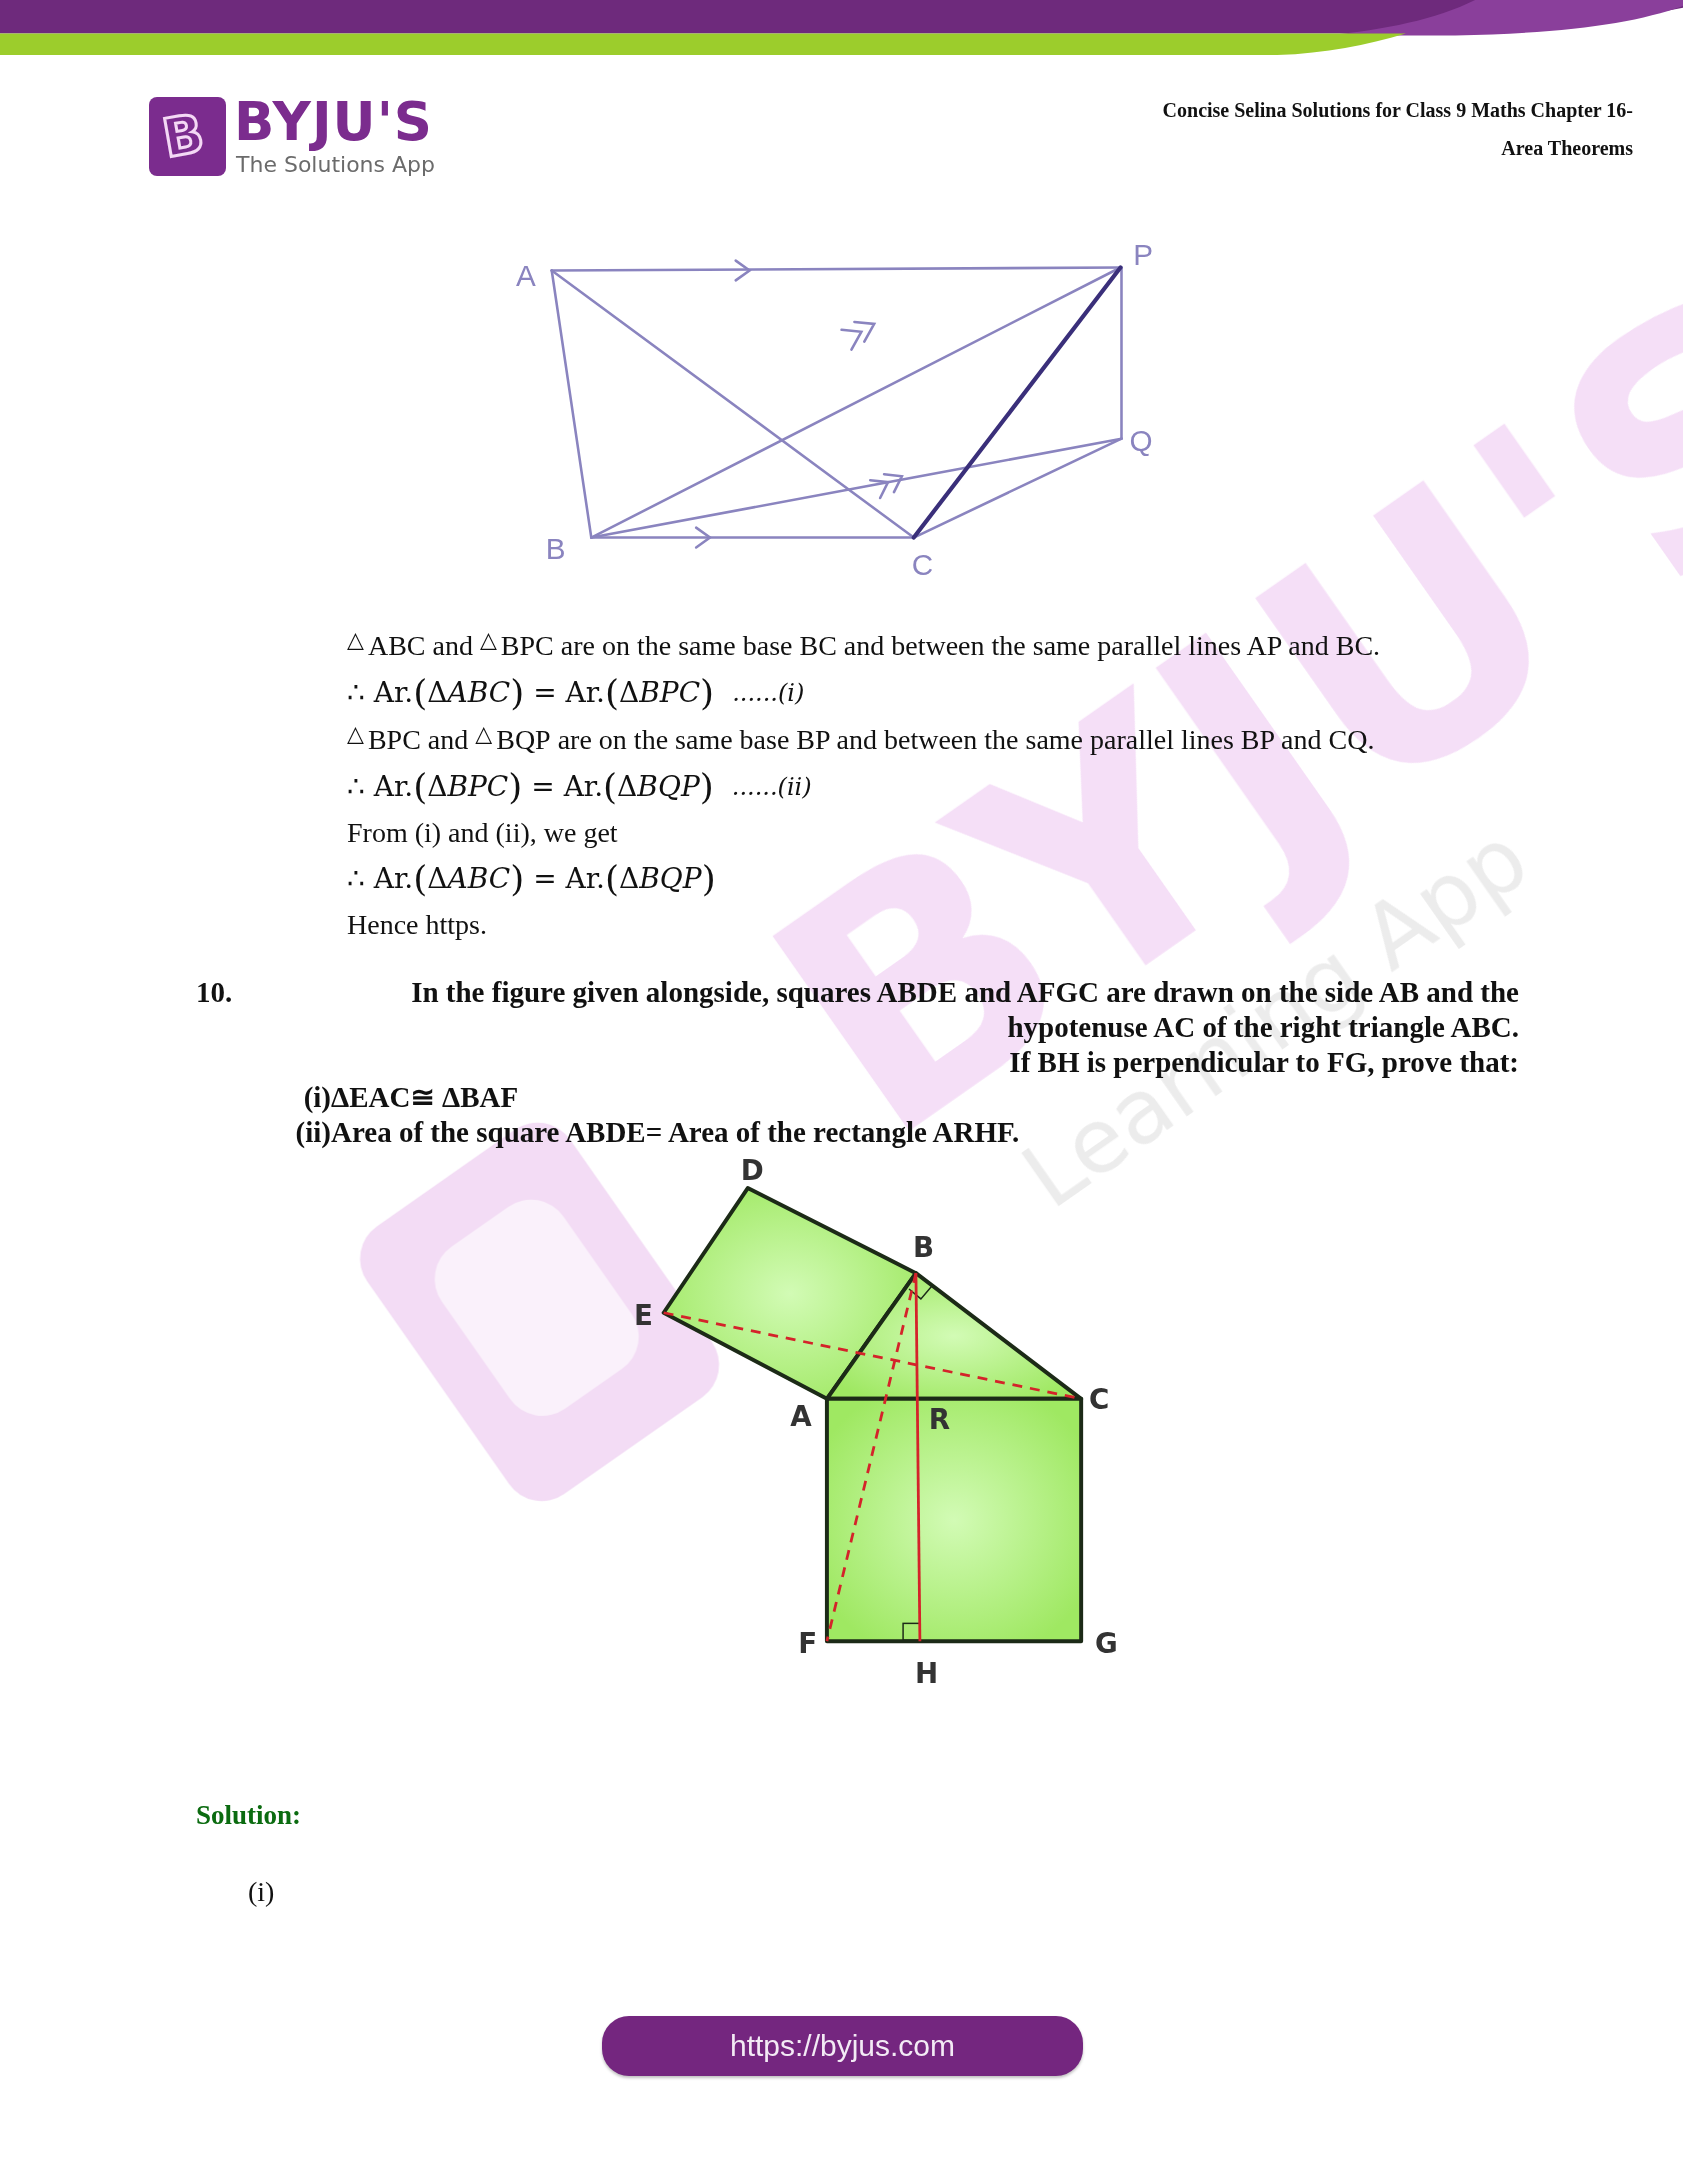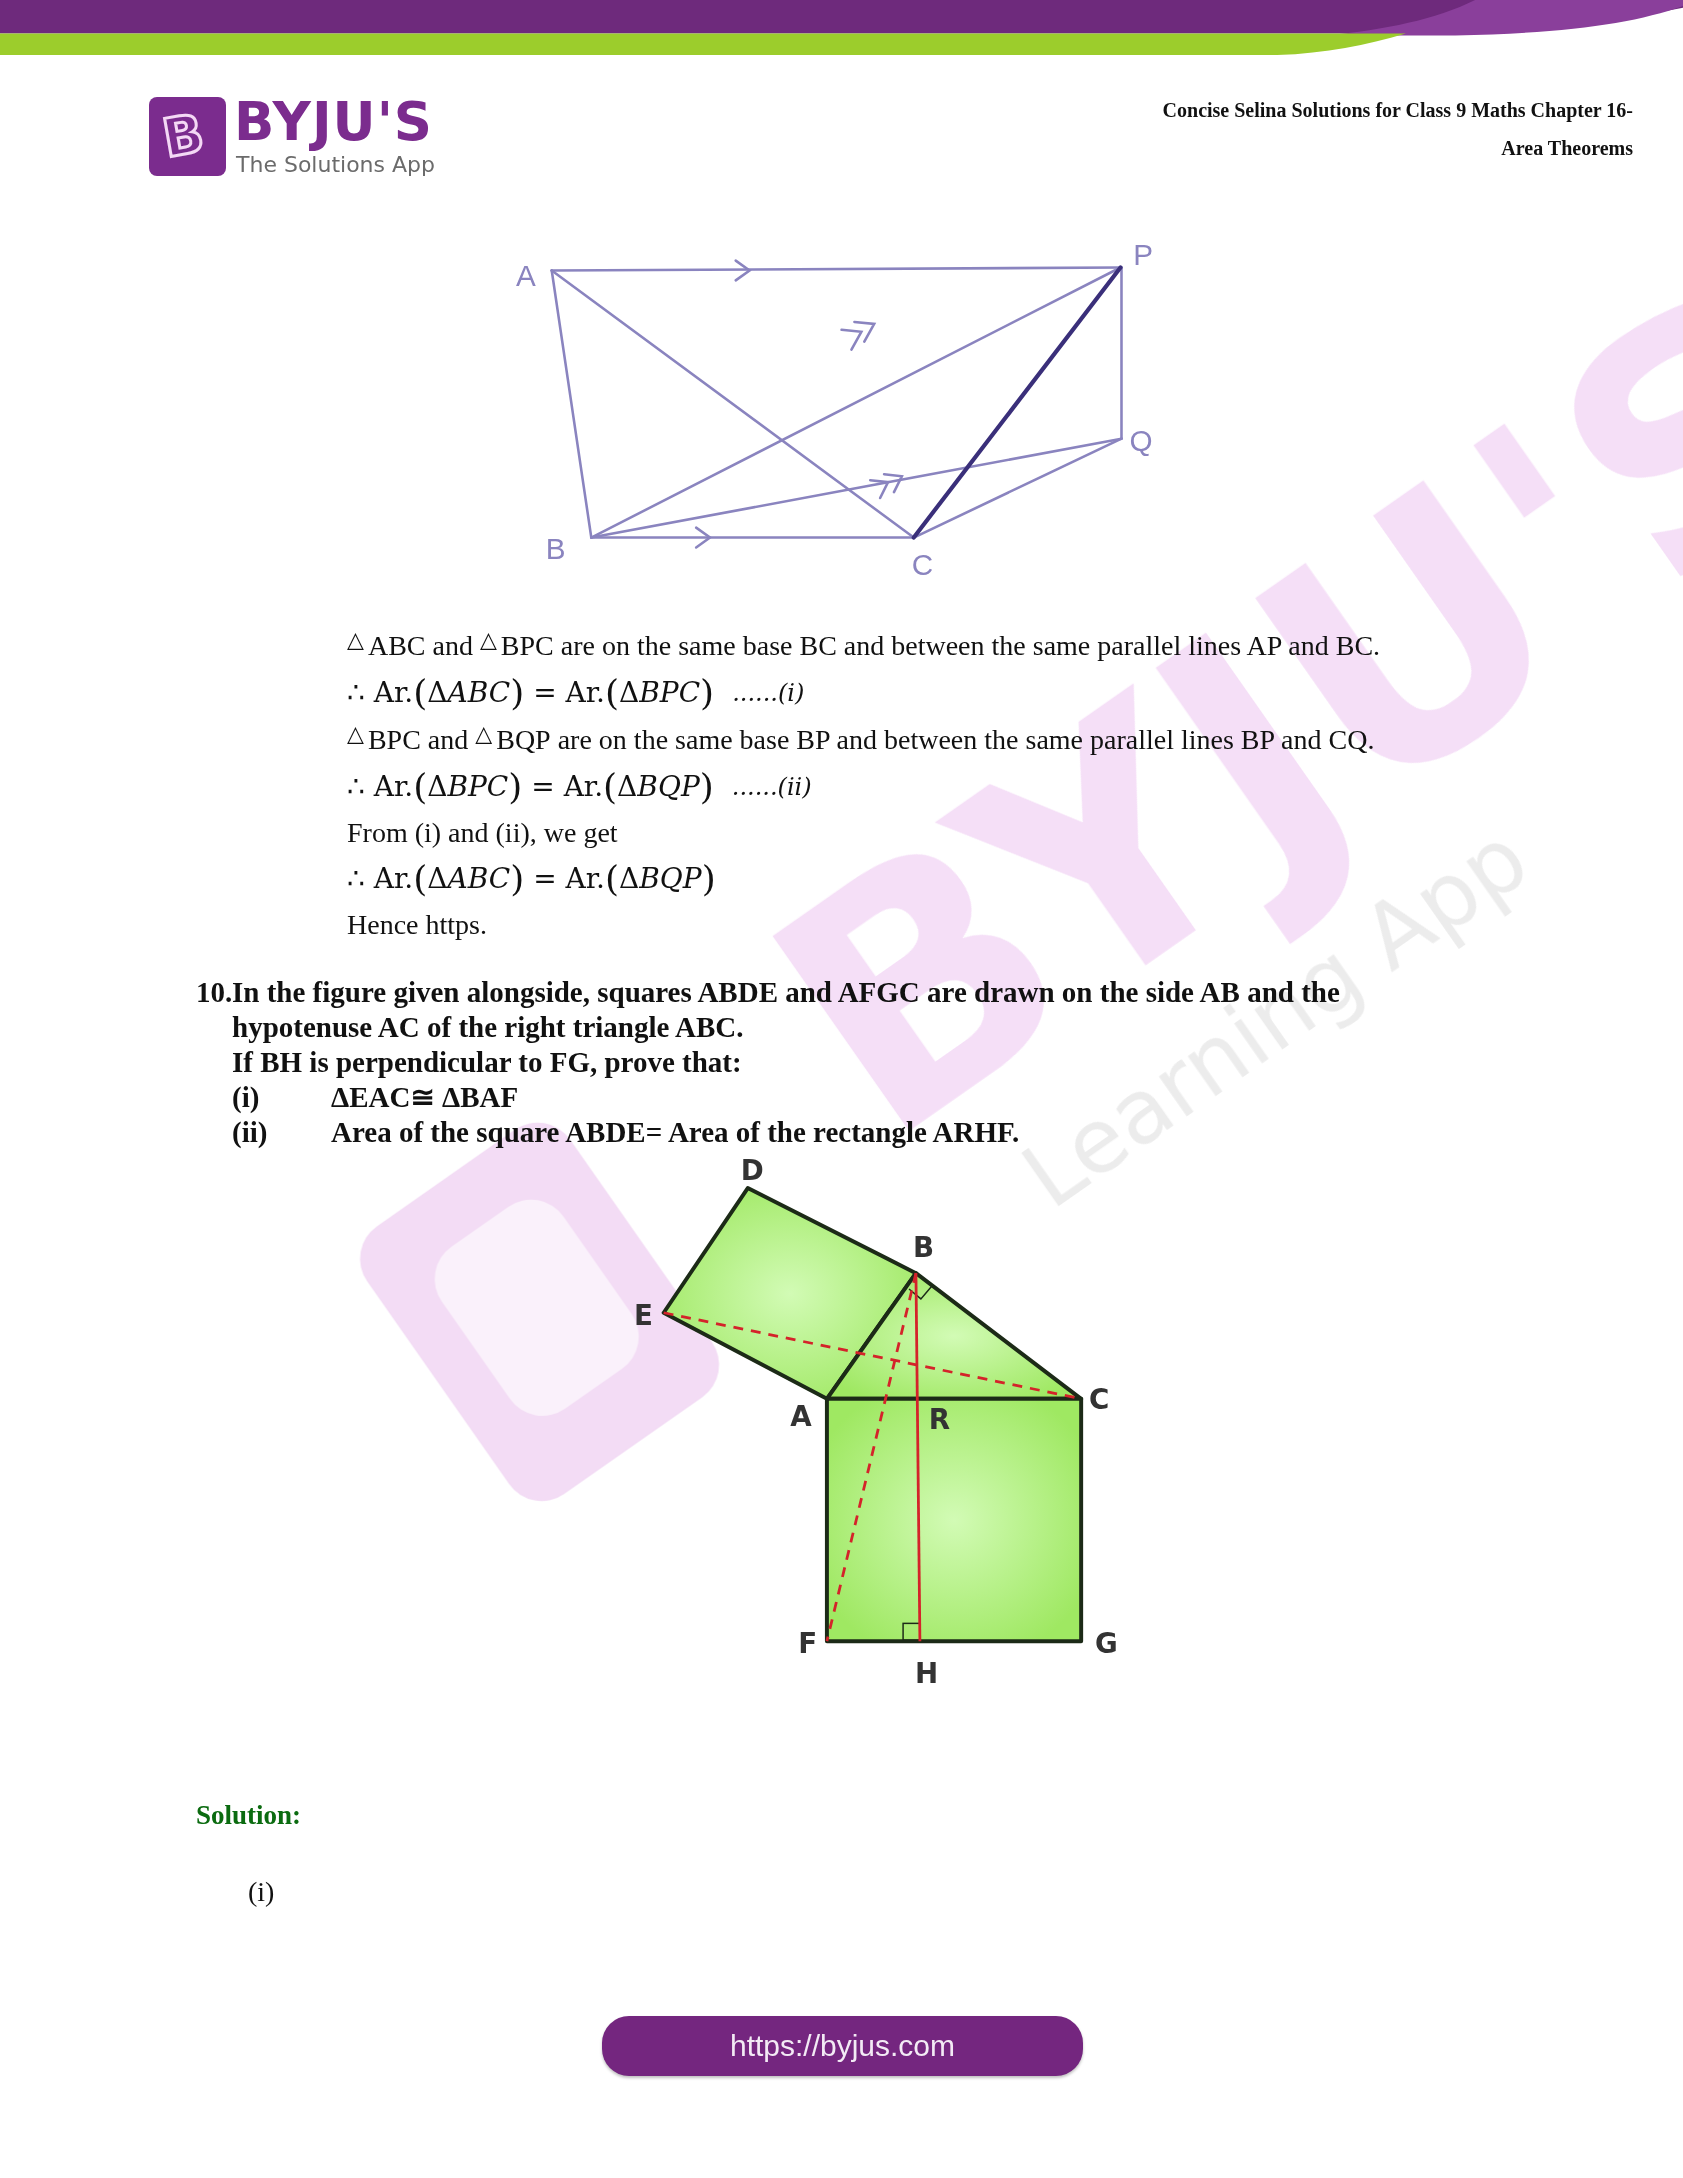--- a/index.html
+++ b/index.html
@@ -14,21 +14,21 @@
   .watermark { position:absolute; left:0; top:0; width:1683px; height:2178px; pointer-events:none; }
   .fig1 { position:absolute; left:500px; top:223px; width:693px; height:366px; }
   .proof { position:absolute; left:347px; top:622px; font-size:28px; line-height:30px; }
   .proof .line { height:48px; display:flex; align-items:center; white-space:nowrap; }
   .proof .line.short { height:46px; }
   .tri { font-family:"DejaVu Sans", sans-serif; font-size:22px; position:relative; top:-6px; margin-right:4px; }
   .math { font-family:"DejaVu Serif", serif; font-size:28px; }
   .math i { font-style:italic; }
   .paren { font-size:36px; font-weight:300; }
   .ref { font-family:"DejaVu Serif", serif; font-size:24px; font-style:italic; margin-left:18px; }
-  .question { position:absolute; left:196px; top:975px; font-weight:bold; font-size:29px; line-height:35px; }
+  .question { position:absolute; left:196px; top:975px; font-weight:bold; font-size:29px; line-height:35px;text-align:right; }
   .question .qnum { position:absolute; left:0; top:0; }
   .question .qbody { margin-left:36px; width:1287px; }
   .question .sub { display:flex; }
   .question .sub .lbl { width:99px; }
   .fig2 { position:absolute; left:634px; top:1156px; width:554px; height:634px; }
   .solution { position:absolute; left:196px; top:1800px; font-weight:bold; font-size:27px; color:#0b6b10; }
   .sol-part { position:absolute; left:248px; top:1876px; font-size:28px; }
   .footer-pill { position:absolute; left:602px; top:2016px; width:481px; height:60px; background:#74267f; border-radius:27px; display:flex; align-items:center; justify-content:center; font-family:"Liberation Sans", sans-serif; font-size:30px; color:#f3eaf5; box-shadow:0 2px 3px rgba(0,0,0,0.25); }
 </style>
 </head>

